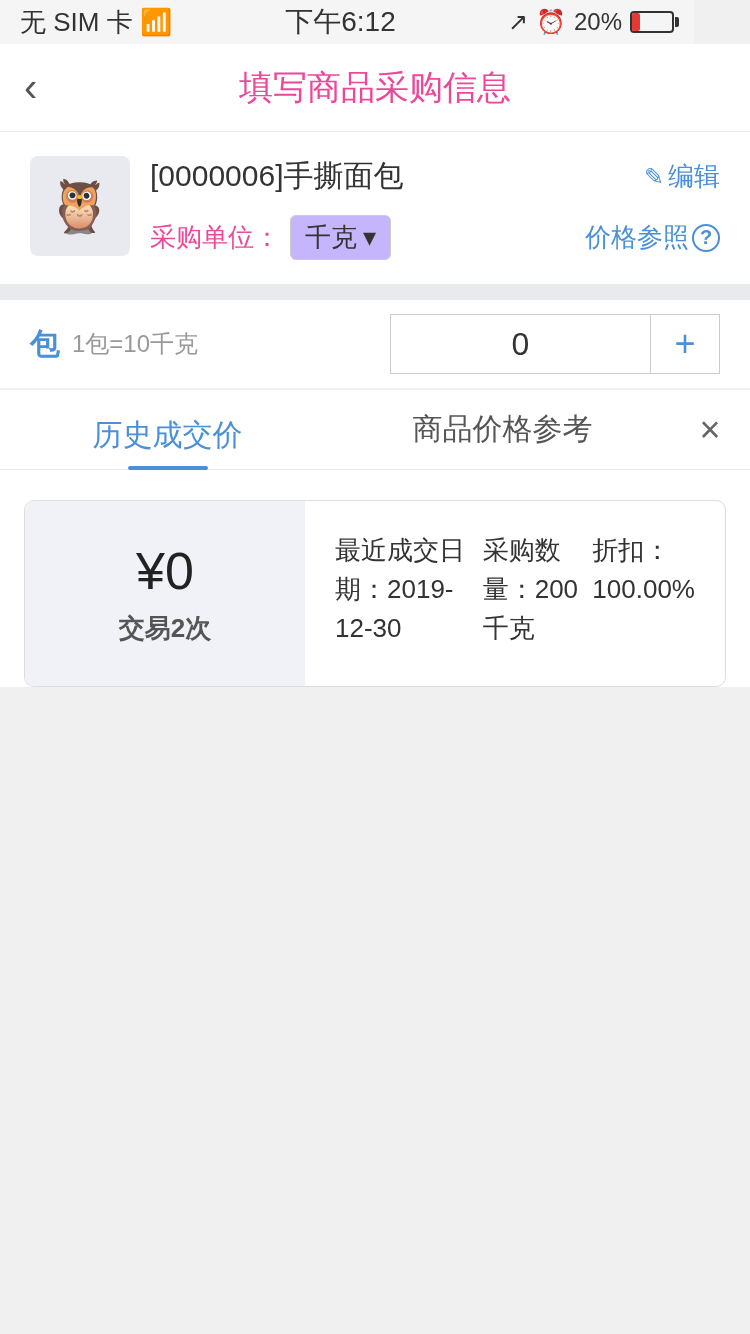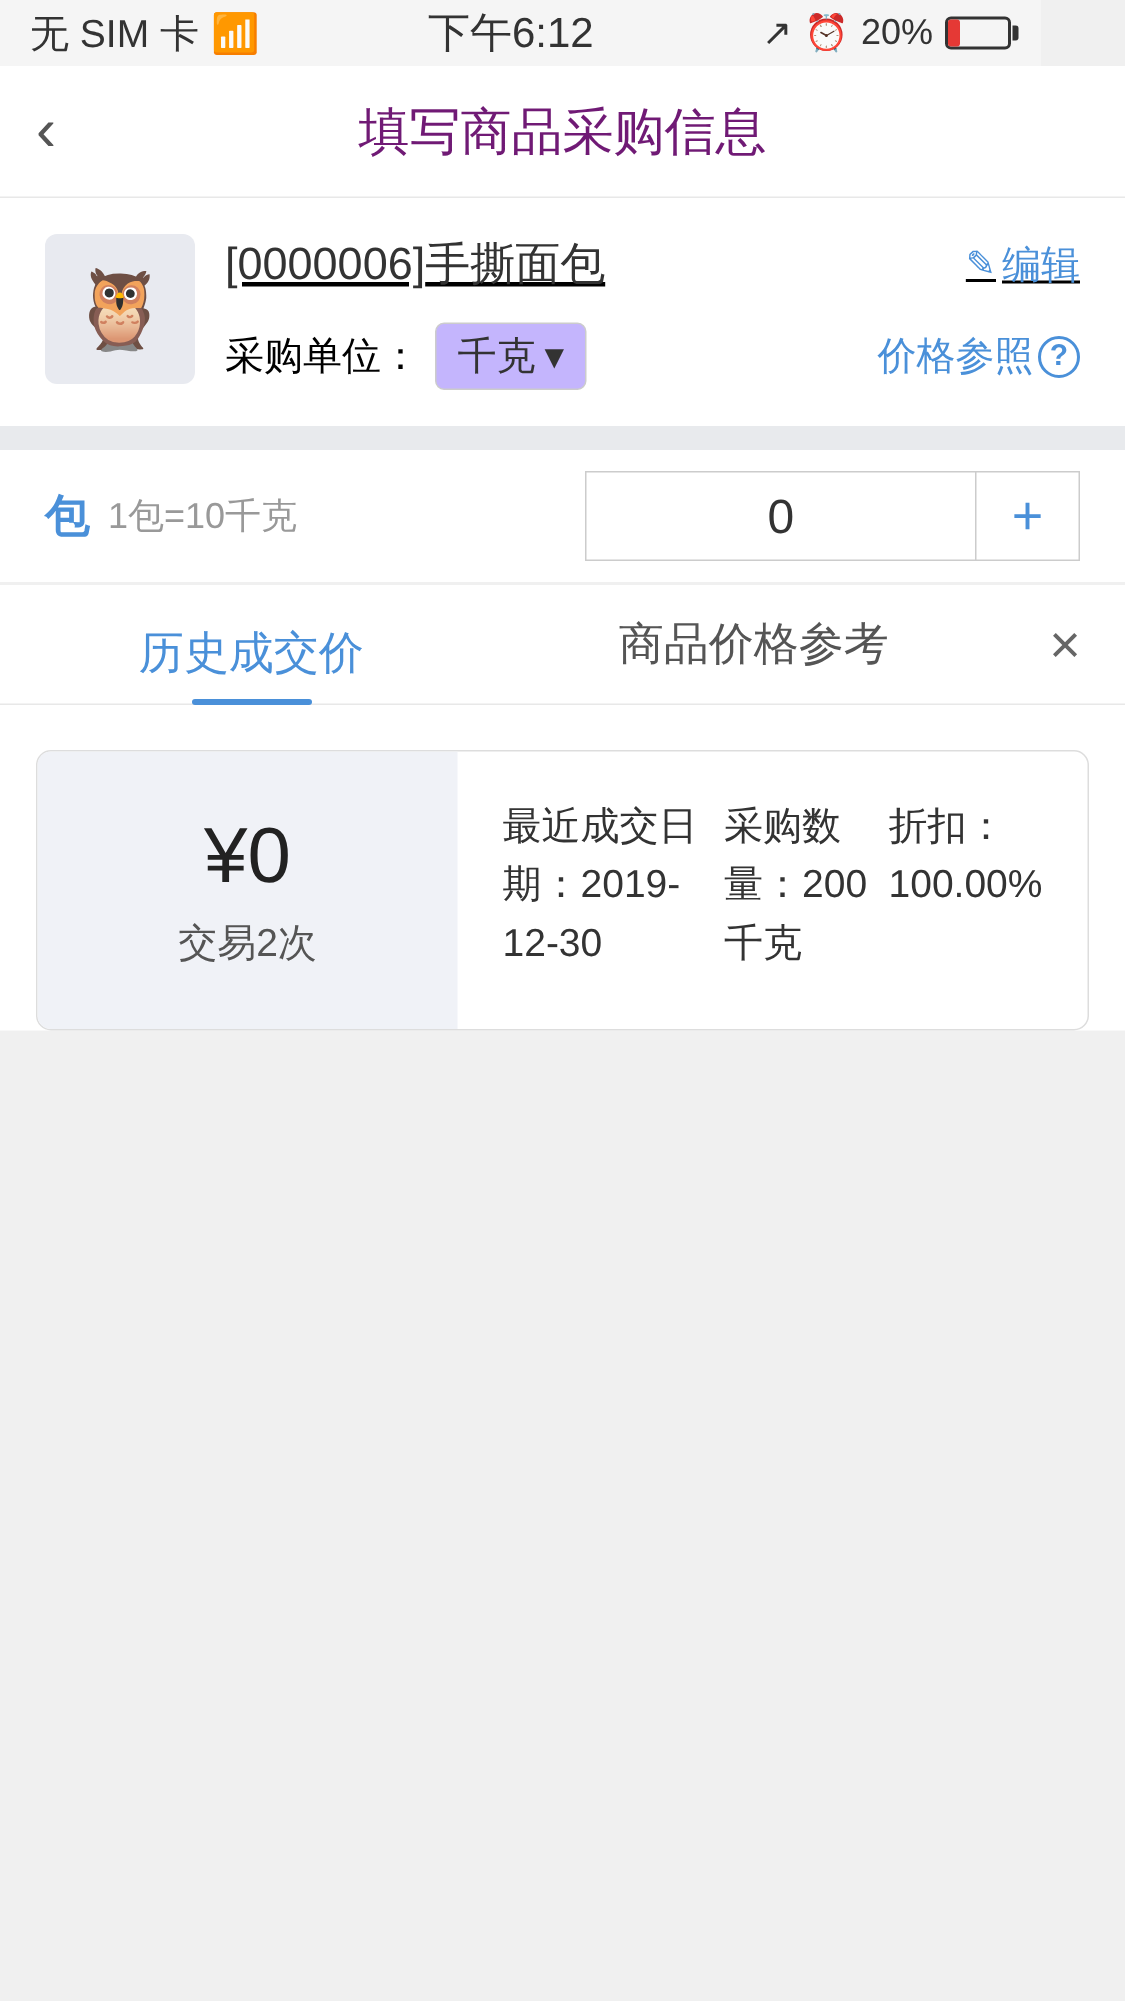--- a/index.html
+++ b/index.html
@@ -51,21 +51,21 @@
     }
     .nav-back {
       position: absolute;
       left: 24px;
       font-size: 40px;
       color: #555;
       cursor: pointer;
     }
     .nav-title {
       font-size: 34px;
-      color: #701a75;
+      color: #ec4899;
       font-weight: 500;
     }
 
     
     .product-card {
       background: #fff;
       margin: 0;
       padding: 24px 30px;
       display: flex;
       flex-direction: column;
@@ -90,21 +90,20 @@
       font-size: 52px;
       color: #8899aa;
     }
     .product-info {
       flex: 1;
     }
     .product-name-row {
       display: flex;
       align-items: center;
       justify-content: space-between;
-      text-decoration: underline;
     }
     .product-name {
       font-size: 30px;
       color: #333;
       font-weight: 500;
     }
     .edit-link {
       font-size: 26px;
       color: #4a90d9;
       display: flex;
@@ -116,21 +115,21 @@
       font-size: 24px;
     }
     .purchase-unit-row {
       display: flex;
       align-items: center;
       justify-content: space-between;
       margin-top: 18px;
     }
     .purchase-unit-label {
       font-size: 26px;
-      color: #000000;
+      color: #ec4899;
     }
     .unit-selector {
       display: flex;
       align-items: center;
       gap: 6px;
       border: 1px solid #ccc;
       border-radius: 6px;
       padding: 4px 14px;
       background: #c4b5fd;
       cursor: pointer;
@@ -293,20 +292,21 @@
     }
     .history-price {
       font-size: 52px;
       color: #222;
       font-weight: 500;
     }
     .history-trade-count {
       font-size: 26px;
       color: #555;
       margin-top: 10px;
+      font-weight: bold;
     }
     .history-right {
       flex: 1;
       padding: 30px 30px;
       display: flex;
       flex-direction: row;
       gap: 14px;
       justify-content: center;
     }
     .history-detail-row {

